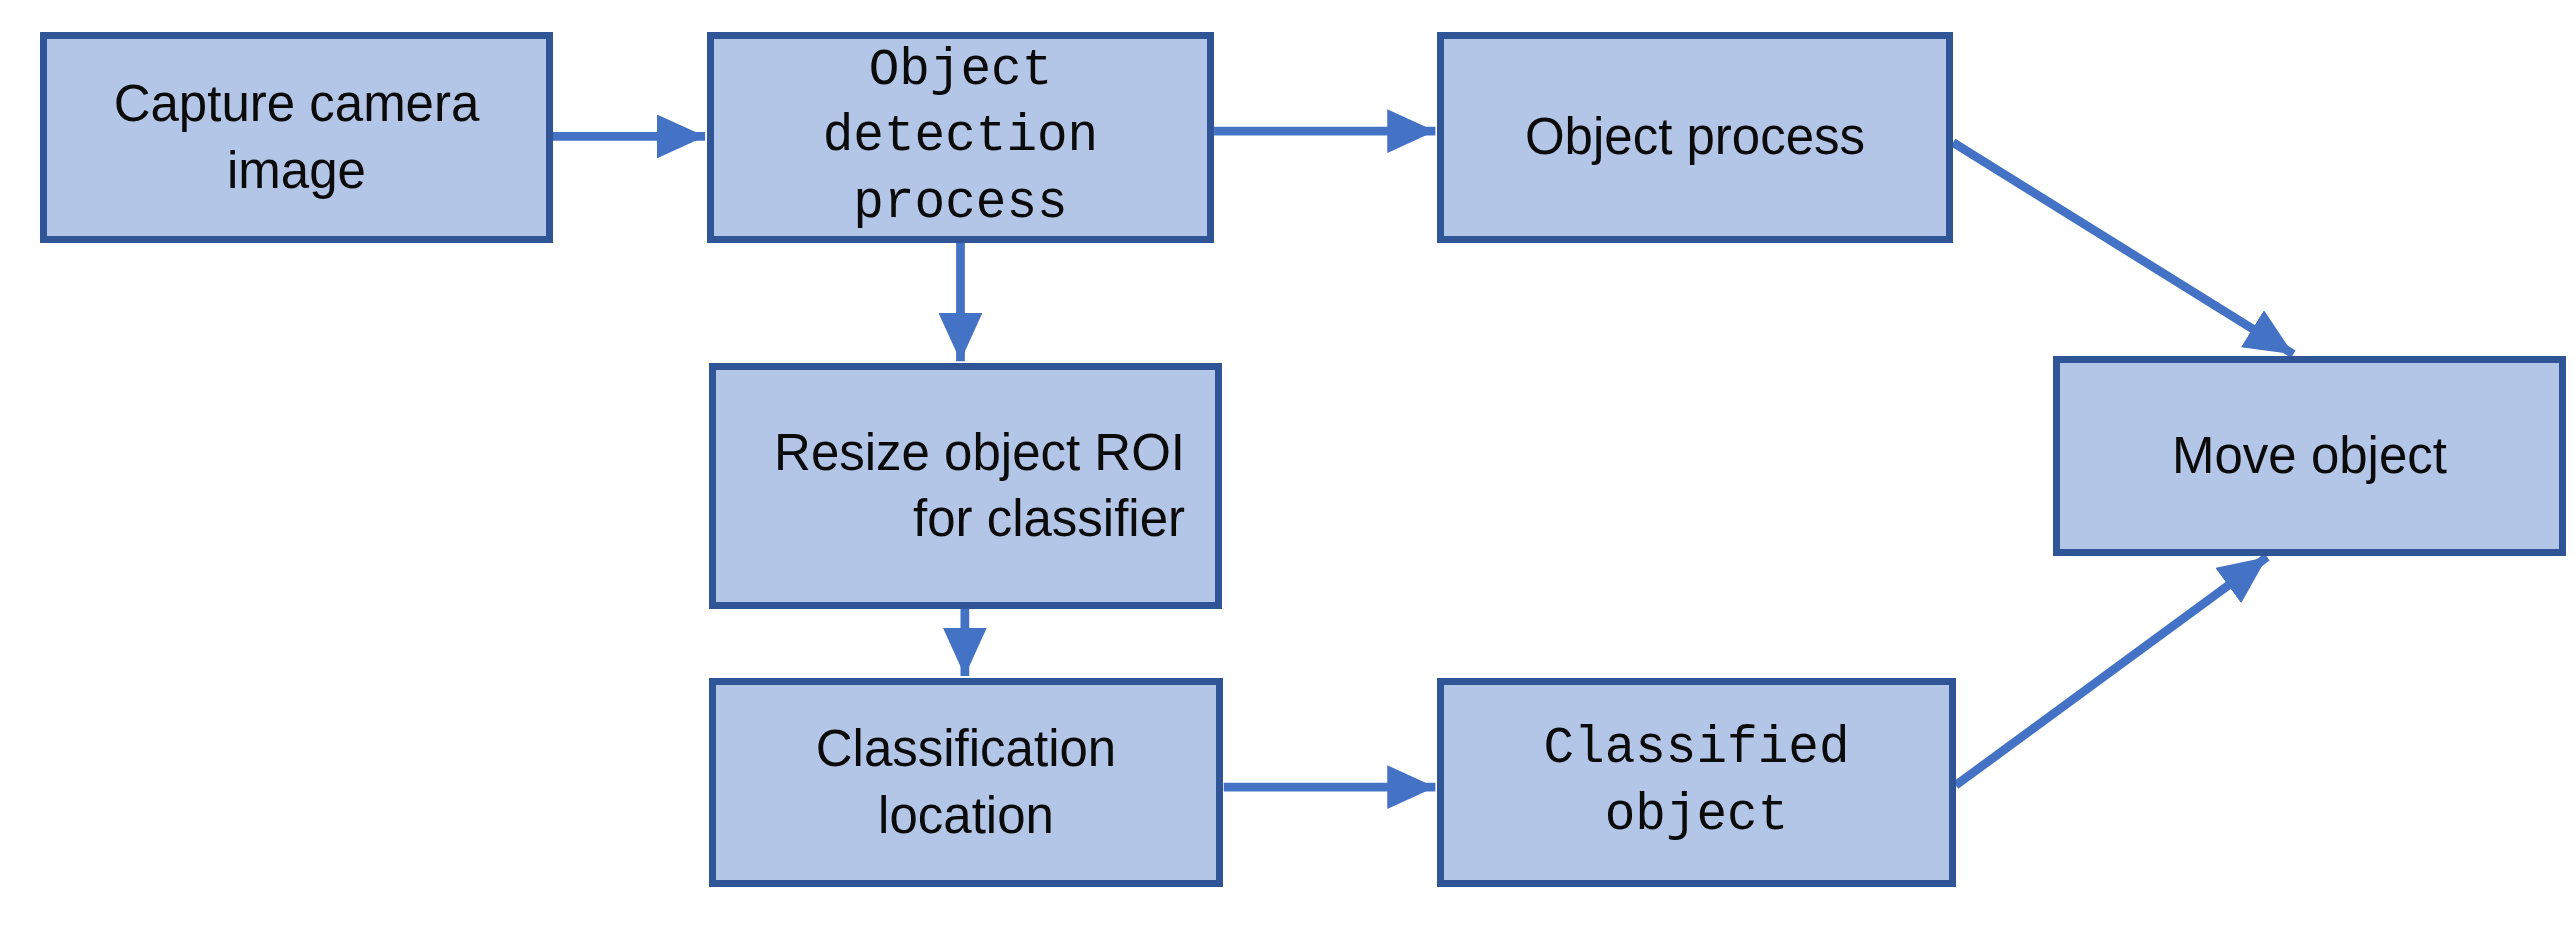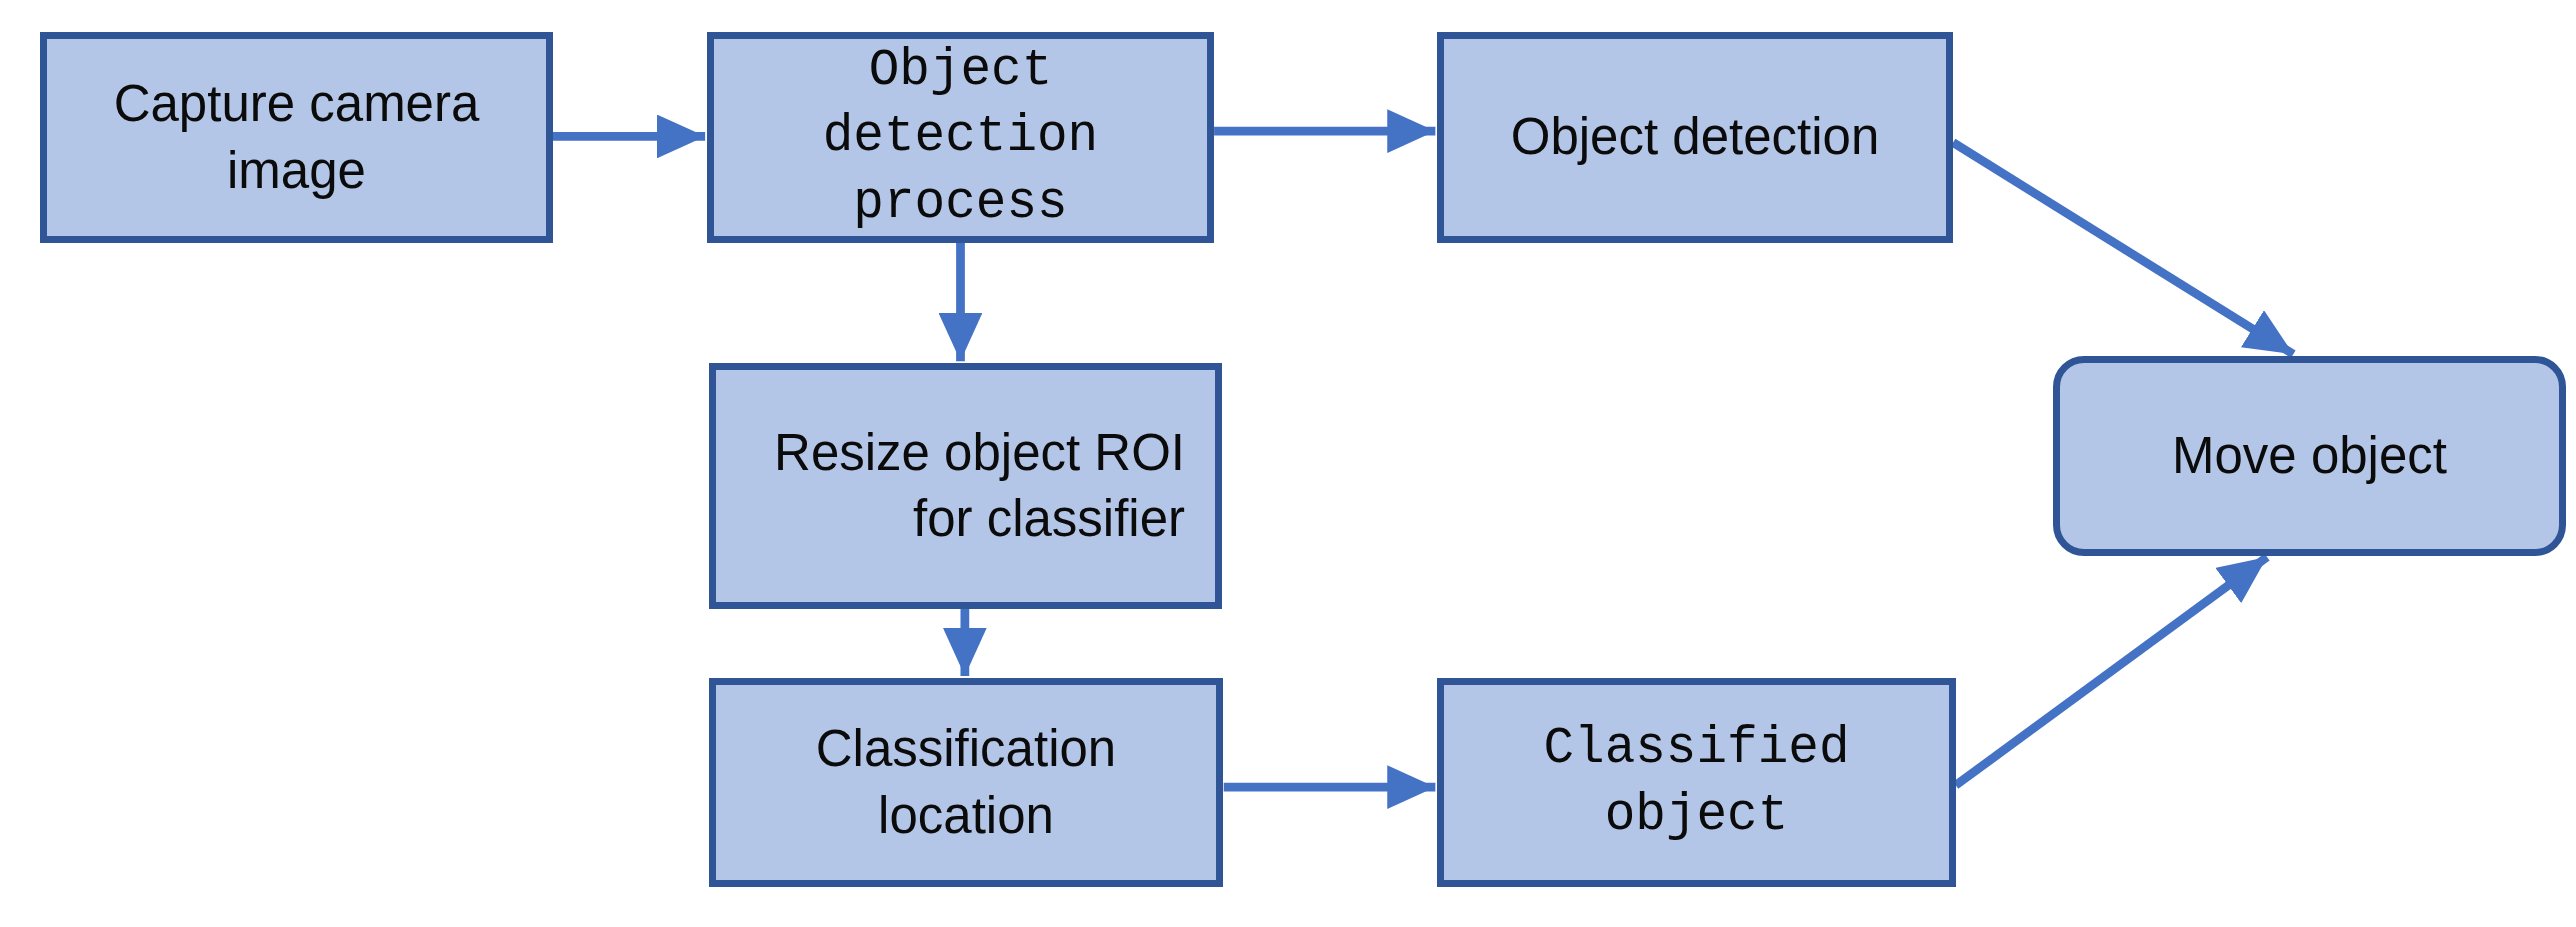--- a/index.html
+++ b/index.html
@@ -41,21 +41,21 @@
   }
   .node .label {
     max-width: 88%;
   }
   .n-capture    { left: 40px;   top: 32px;  width: 513px; height: 211px; }
   .n-detect     { left: 707px;  top: 32px;  width: 507px; height: 211px; font-family: Liberation Mono, monospace; }
   .n-location   { left: 1437px; top: 32px;  width: 516px; height: 211px; }
   .n-resize     { left: 709px;  top: 363px; width: 513px; height: 246px; text-align: right; }
   .n-classify   { left: 709px;  top: 678px; width: 514px; height: 209px; }
   .n-classified { left: 1437px; top: 678px; width: 519px; height: 209px; font-family: Liberation Mono, monospace; }
-  .n-move       { left: 2053px; top: 356px; width: 513px; height: 200px; border-radius: 31px; }
+  .n-move       { left: 2053px; top: 356px; width: 513px; height: 200px; }
 </style>
 </head>
 <body>
 
 <div id="stage">
 
   <svg id="edge-layer" viewBox="0 0 2945 1060" xmlns="http://www.w3.org/2000/svg">
     <defs>
       <marker id="ah" markerWidth="5.5" markerHeight="5" refX="5.5" refY="2.5" orient="auto" markerUnits="strokeWidth">
         <path d="M0,0 L5.5,2.5 L0,5 Z" style="fill:var(--arrow, #4472c4)"></path>
@@ -72,21 +72,21 @@
 
   <div class="node n-capture">
     <span class="label">Capture camera image</span>
   </div>
 
   <div class="node n-detect">
     <span class="label">Object detection process</span>
   </div>
 
   <div class="node n-location">
-    <span class="label">Object detection</span>
+    <span class="label">Object process</span>
   </div>
 
   <div class="node n-resize">
     <span class="label">Resize object ROI for classifier</span>
   </div>
 
   <div class="node n-classify">
     <span class="label">Classification location</span>
   </div>
 

